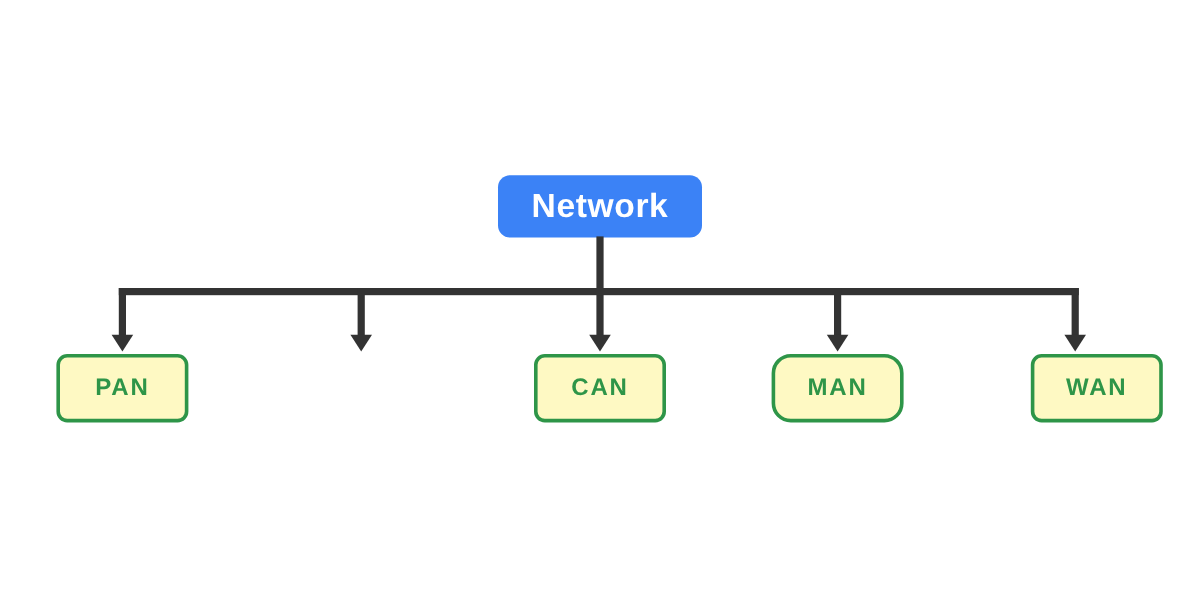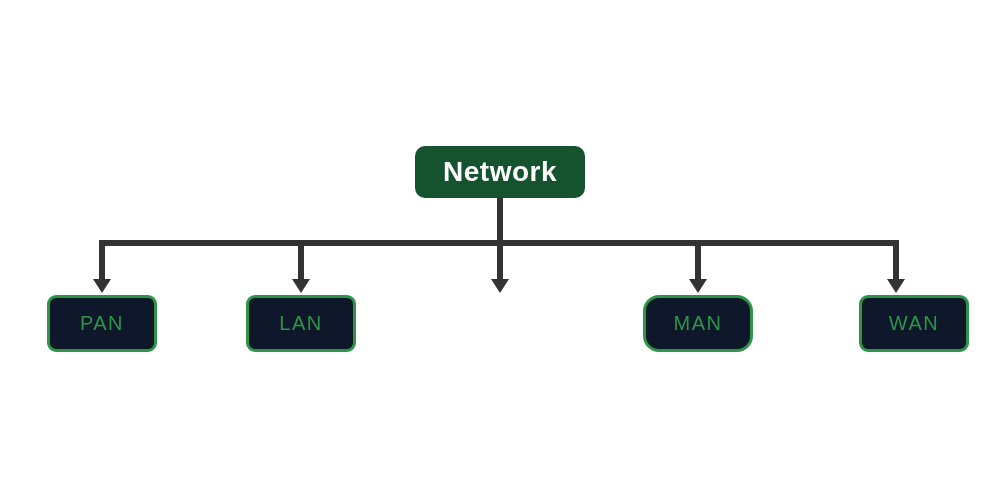--- a/index.html
+++ b/index.html
@@ -13,21 +13,21 @@
     overflow: hidden;
   }
 
   
   .root-node {
     position: absolute;
     left: 415px;
     top: 146px;
     width: 170px;
     height: 52px;
-    background: #14532d;
+    background: #3b82f6;
     border-radius: 10px;
     display: flex;
     align-items: center;
     justify-content: center;
     color: #ffffff;
     font-size: 28px;
     font-weight: bold;
     letter-spacing: 0.5px;
   }
 
@@ -59,29 +59,29 @@
   .ah-can { left: 491px; }
   .ah-man { left: 689px; }
   .ah-wan { left: 887px; }
 
   
   .child-node {
     position: absolute;
     top: 295px;
     width: 110px;
     height: 57px;
-    background: #0f172a;
+    background: #fef9c3;
     border: 3px solid #2e9548;
     border-radius: 9px;
     display: flex;
     align-items: center;
     justify-content: center;
     color: #2e9548;
     font-size: 20px;
-    font-weight: normal;
+    font-weight: bold;
     letter-spacing: 1.5px;
   }
   .node-pan { left: 47px; }
   .node-lan { left: 246px; }
   .node-can { left: 445px; }
   .node-man { left: 643px; border-radius: 16px; }
   .node-wan { left: 859px; }
 </style>
 </head>
 <body>
@@ -97,17 +97,17 @@
   <div class="line line-drop drop-man"></div>
   <div class="line line-drop drop-wan"></div>
 
   <div class="arrowhead ah-pan"></div>
   <div class="arrowhead ah-lan"></div>
   <div class="arrowhead ah-can"></div>
   <div class="arrowhead ah-man"></div>
   <div class="arrowhead ah-wan"></div>
 
   <div class="child-node node-pan">PAN</div>
-  <div class="child-node node-lan">LAN</div>
+  <div class="child-node node-can">CAN</div>
   <div class="child-node node-man">MAN</div>
   <div class="child-node node-wan">WAN</div>
 
 </div>
 
 </body></html>

